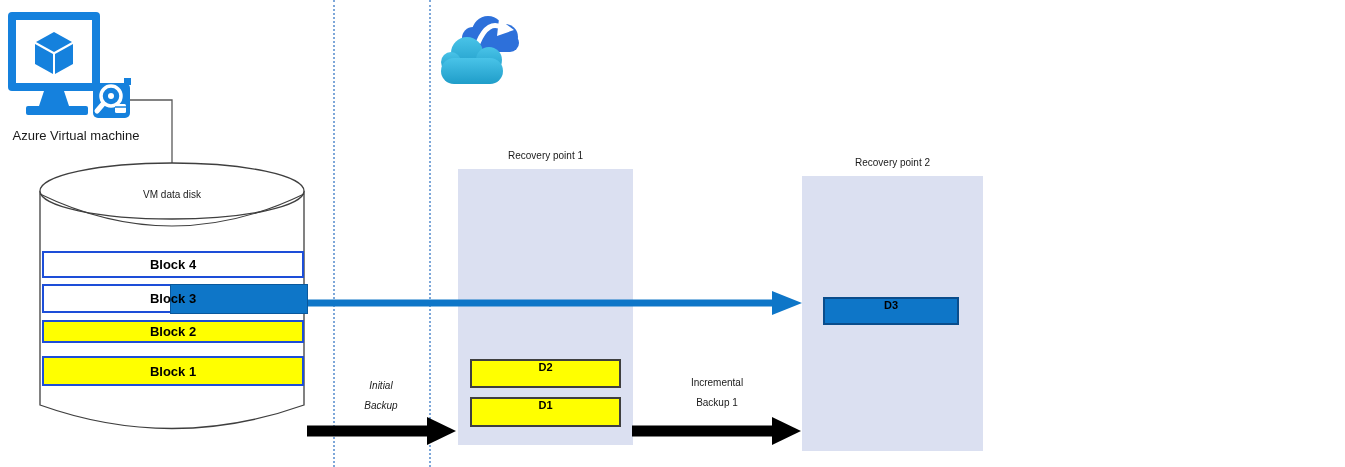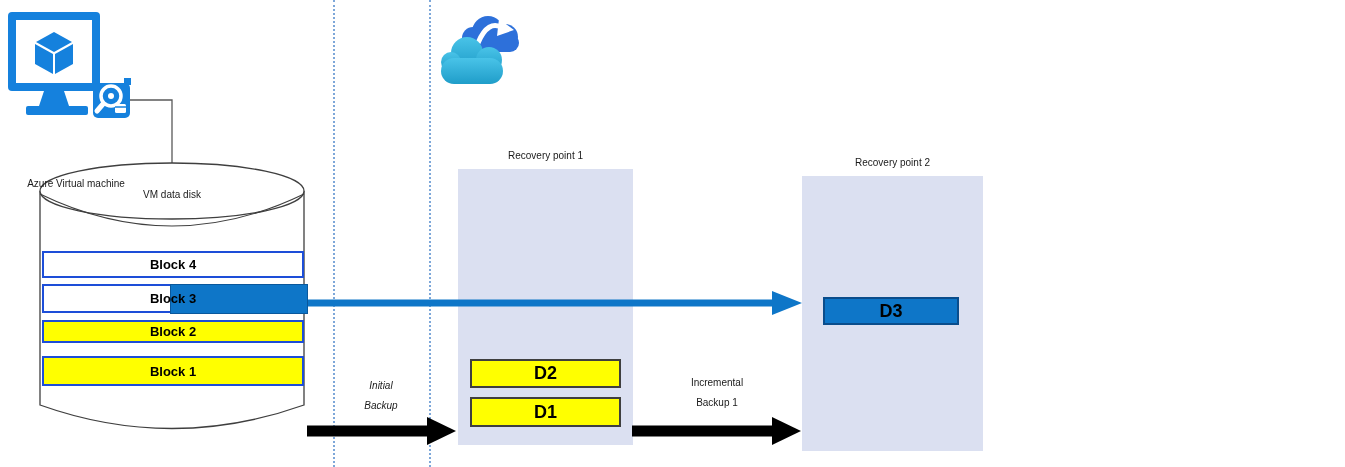--- a/index.html
+++ b/index.html
@@ -18,22 +18,22 @@
     display:flex;align-items:center;justify-content:center;
     font-weight:bold;font-size:13px;color:#000;z-index:4;
   }
   .block-label{position:relative;z-index:2;}
   .block-highlight{
     position:absolute;left:126px;top:-2px;width:138px;height:30px;
     background:#0e76c8;border:1px solid #0a589c;z-index:1;box-sizing:border-box;
   }
   .block.yellow{background:#ffff00;}
   .dblock{
-    border:2px solid #3f3f3f;background:#ffff00;display:flex;align-items:center;
-    justify-content:center;font-weight:bold;font-size:18px;color:#000;z-index:4;
+    border:2px solid #3f3f3f;background:#ffff00;display:flex;align-items:flex-start;
+    justify-content:center;font-weight:bold;font-size:11px;color:#000;z-index:4;
   }
   .dblock.blue{background:#0e76c8;border-color:#0a4d8c;}
   .diagram-label{
     color:#1a1a1a;font-size:10px;text-align:center;z-index:5;line-height:20px;
   }
   .icon-wrap{z-index:4;}
 </style>
 </head>
 <body>
 
@@ -84,21 +84,21 @@
     <g>
       <rect x="122" y="70" width="7" height="7" fill="#1581dd"></rect>
       <rect x="91" y="75" width="37" height="35" rx="5" fill="#1581dd"></rect>
       <circle cx="109" cy="88" r="10" fill="none" stroke="#ffffff" stroke-width="3.5"></circle>
       <circle cx="109" cy="88" r="3" fill="#ffffff"></circle>
       <line x1="101" y1="96" x2="95" y2="103" stroke="#ffffff" stroke-width="5" stroke-linecap="round"></line>
       <rect x="113" y="96" width="11" height="9" rx="1.5" fill="#ffffff"></rect>
       <line x1="113" y1="99" x2="124" y2="99" stroke="#1581dd" stroke-width="1.5"></line>
     </g>
   </svg>
-  <div class="abs diagram-label" style="left:0;top:126px;width:152px;font-size:10px;margin-top:48px;">Azure Virtual machine</div>
+  <div class="abs diagram-label" style="left:0;top:126px;width:152px;font-size:13px;">Azure Virtual machine</div>
 
   <svg class="abs icon-wrap" style="left:436px;top:6px;" width="100" height="84" viewBox="0 0 100 84">
     <defs>
       <linearGradient id="gFront" x1="0" y1="0" x2="0" y2="1">
         <stop offset="0" stop-color="#49c3e8"></stop>
         <stop offset="1" stop-color="#1f9dc9"></stop>
       </linearGradient>
     </defs>
     <g>
       <circle cx="52" cy="26" r="16" fill="#2d70da"></circle>

